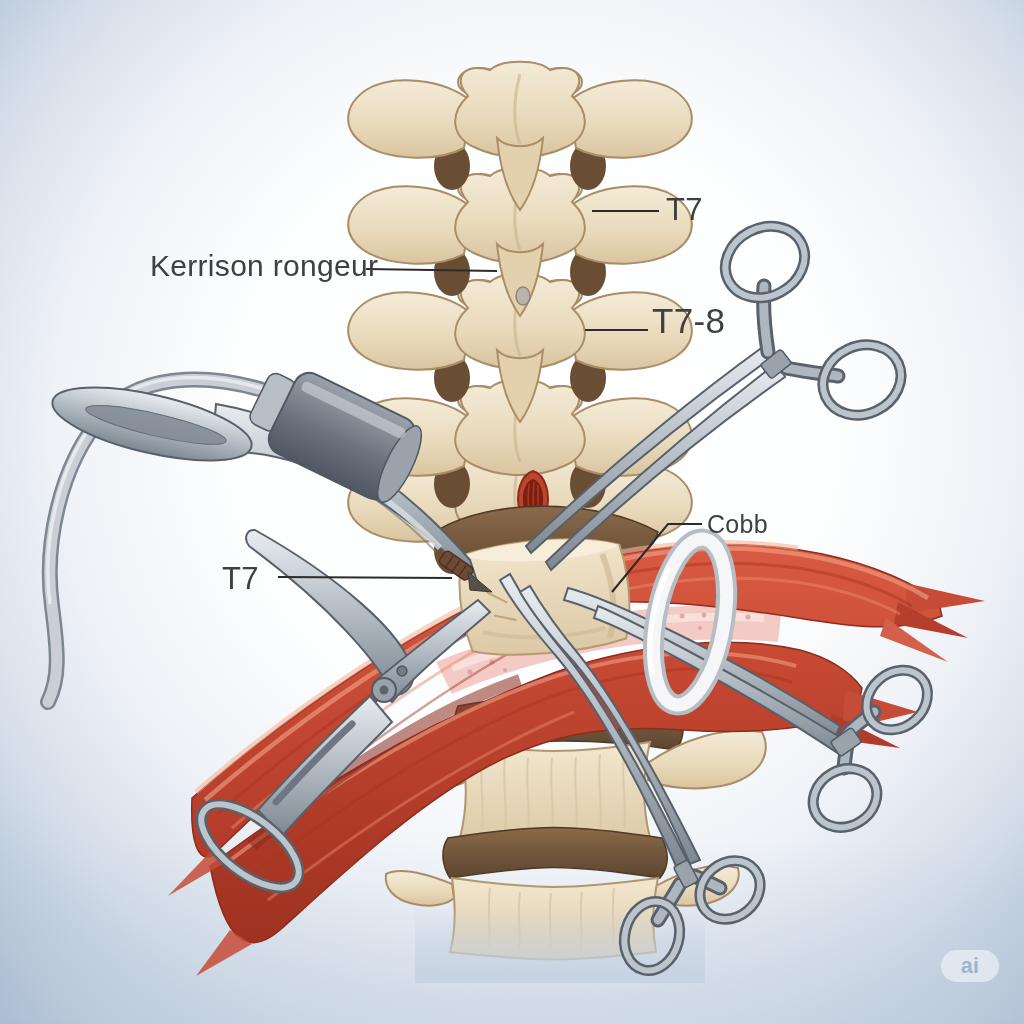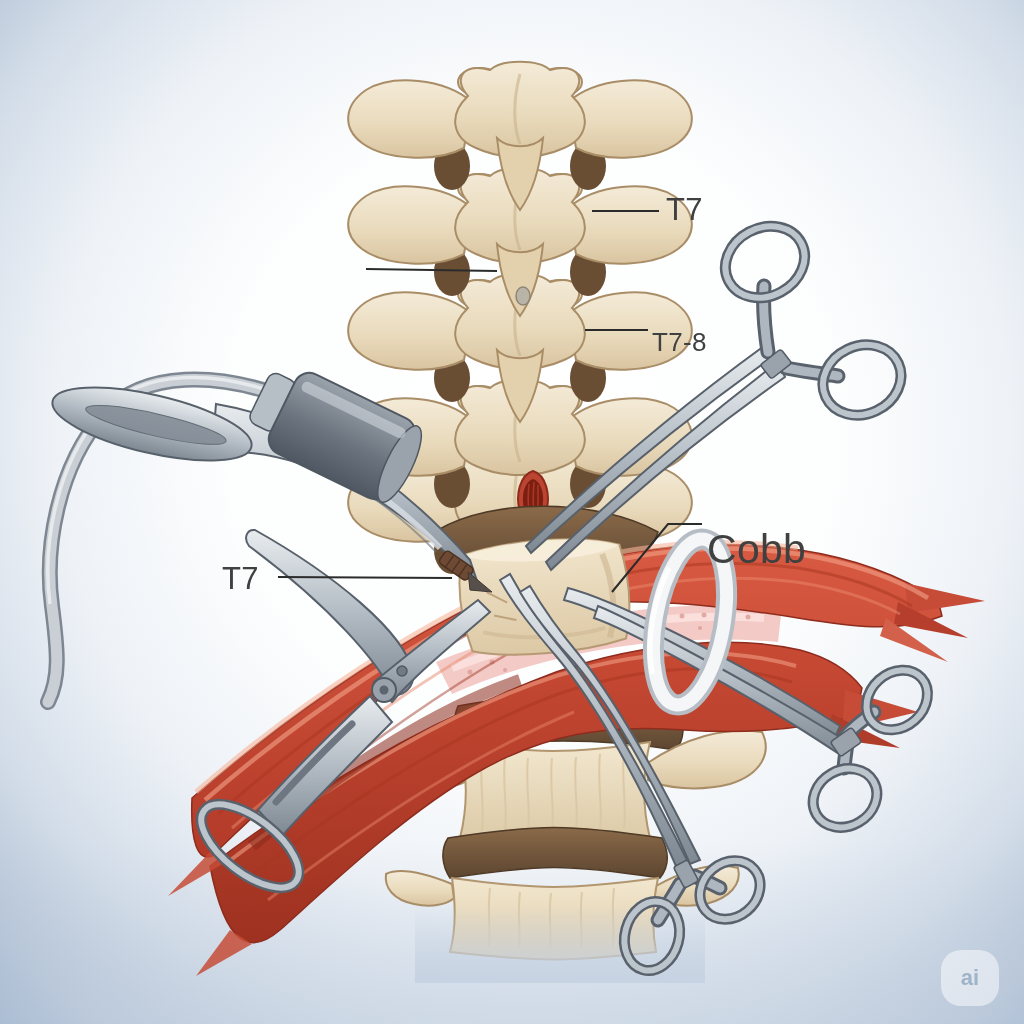--- a/index.html
+++ b/index.html
@@ -3,24 +3,24 @@
 <meta charset="utf-8">
 <style>
   html,body{margin:0;padding:0;background:#dfe6ee;}
   .canvas{position:relative;width:1024px;height:1024px;overflow:hidden;
           font-family:"Liberation Sans", sans-serif;}
   .canvas svg{position:absolute;left:0;top:0;}
   .lbl{position:absolute;color:#404040;letter-spacing:.3px;white-space:nowrap;
        font-family:"Liberation Sans", sans-serif;}
   .lbl-kerrison{left:150px;top:249px;font-size:30px;}
   .lbl-t7top{left:666px;top:192px;font-size:31px;}
-  .lbl-t78{left:652px;top:327px;font-size:26px;}
-  .lbl-cobb{left:707px;top:510px;font-size:41px;margin-top:16px;}
+  .lbl-t78{left:652px;top:301px;font-size:35px;}
+  .lbl-cobb{left:707px;top:510px;font-size:25px;}
   .lbl-t7left{left:222px;top:561px;font-size:31px;}
-  .watermark{position:absolute;left:941px;top:950px;width:58px;height:56px;
+  .watermark{position:absolute;left:941px;top:950px;width:58px;height:32px;
        background:rgba(255,255,255,.5);border-radius:20px;display:flex;
        align-items:center;justify-content:center;color:#9fb4c8;
        font-size:22px;font-weight:bold;}
   
   .bone{fill:url(#gBone);stroke:#a98d67;stroke-width:2;}
   .bone2{fill:#e3d1ad;stroke:#a98d67;stroke-width:2;}
   .boneline{fill:none;stroke:#c8b28b;stroke-width:3;opacity:.6;}
   .metal{fill:url(#gMetal);stroke:#58616b;stroke-width:2;}
   .ringDark{fill:none;stroke:#59626c;stroke-width:11;}
   .ringLight{fill:none;stroke:#bcc4cc;stroke-width:6;}
@@ -313,20 +313,21 @@
 
   <g>
     <line class="leader" x1="366" y1="269" x2="497" y2="271"></line>
     <line class="leader" x1="592" y1="211" x2="659" y2="211"></line>
     <line class="leader" x1="585" y1="330" x2="648" y2="330"></line>
     <polyline class="leader" points="702,524 668,524 612,592"></polyline>
     <line class="leader" x1="278" y1="577" x2="452" y2="578"></line>
   </g>
 </svg>
 
+<div class="lbl lbl-kerrison">Kerrison rongeur</div>
 <div class="lbl lbl-t7top">T7</div>
 <div class="lbl lbl-t78">T7-8</div>
 <div class="lbl lbl-cobb">Cobb</div>
 <div class="lbl lbl-t7left">T7</div>
 
 <div class="watermark">ai</div>
 
 </div>
 
 </body></html>

